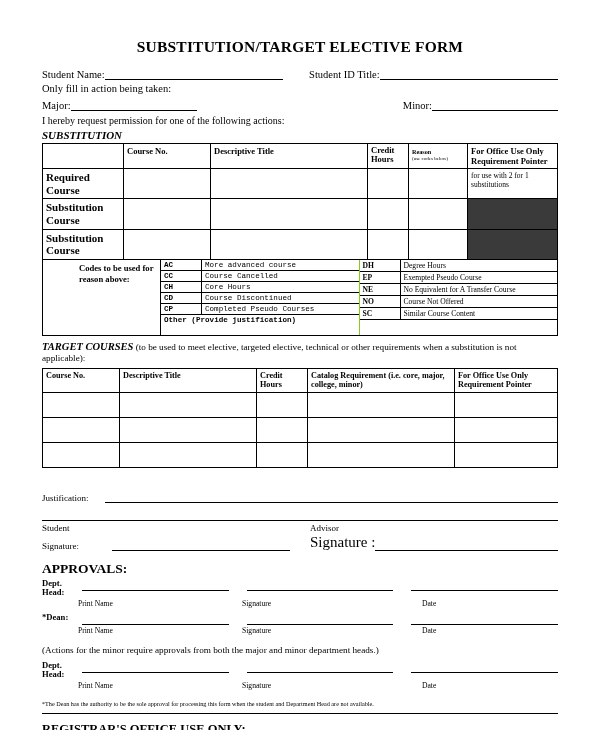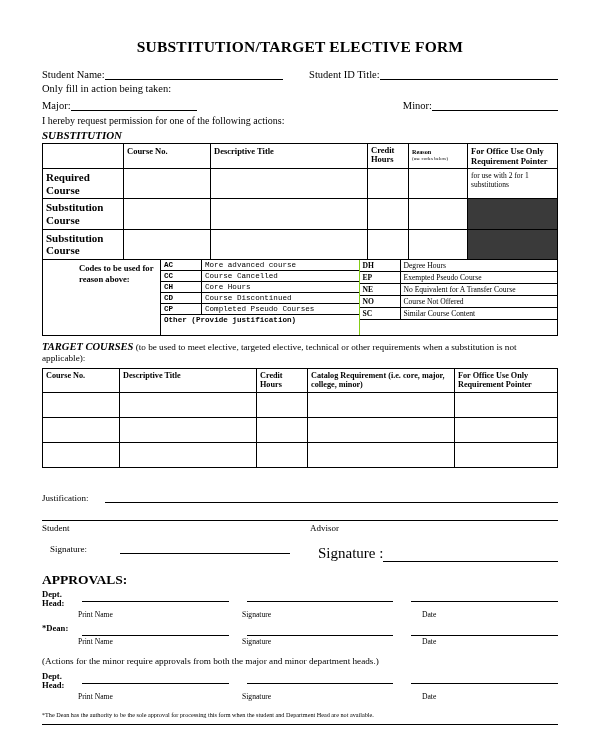--- a/index.html
+++ b/index.html
@@ -410,21 +410,21 @@
       <span class="fill"></span>
     </div>
 
     <div class="sig-block">
       <div class="hr-full"></div>
       <div class="double-line">
         <div>Student</div>
         <div>Advisor</div>
       </div>
       <div class="double-line" style="margin-top:1px;">
-        <div class="line-row" style="margin:8px;font-size:9px;gap:33px;">
+        <div class="line-row" style="margin:0;font-size:9px;gap:33px;">
           <span class="lbl">Signature:</span>
           <span class="fill"></span>
         </div>
         <div class="line-row" style="margin:0;font-size:15px;">
           <span class="lbl">Signature :</span>
           <span class="fill"></span>
         </div>
       </div>
     </div>
 

